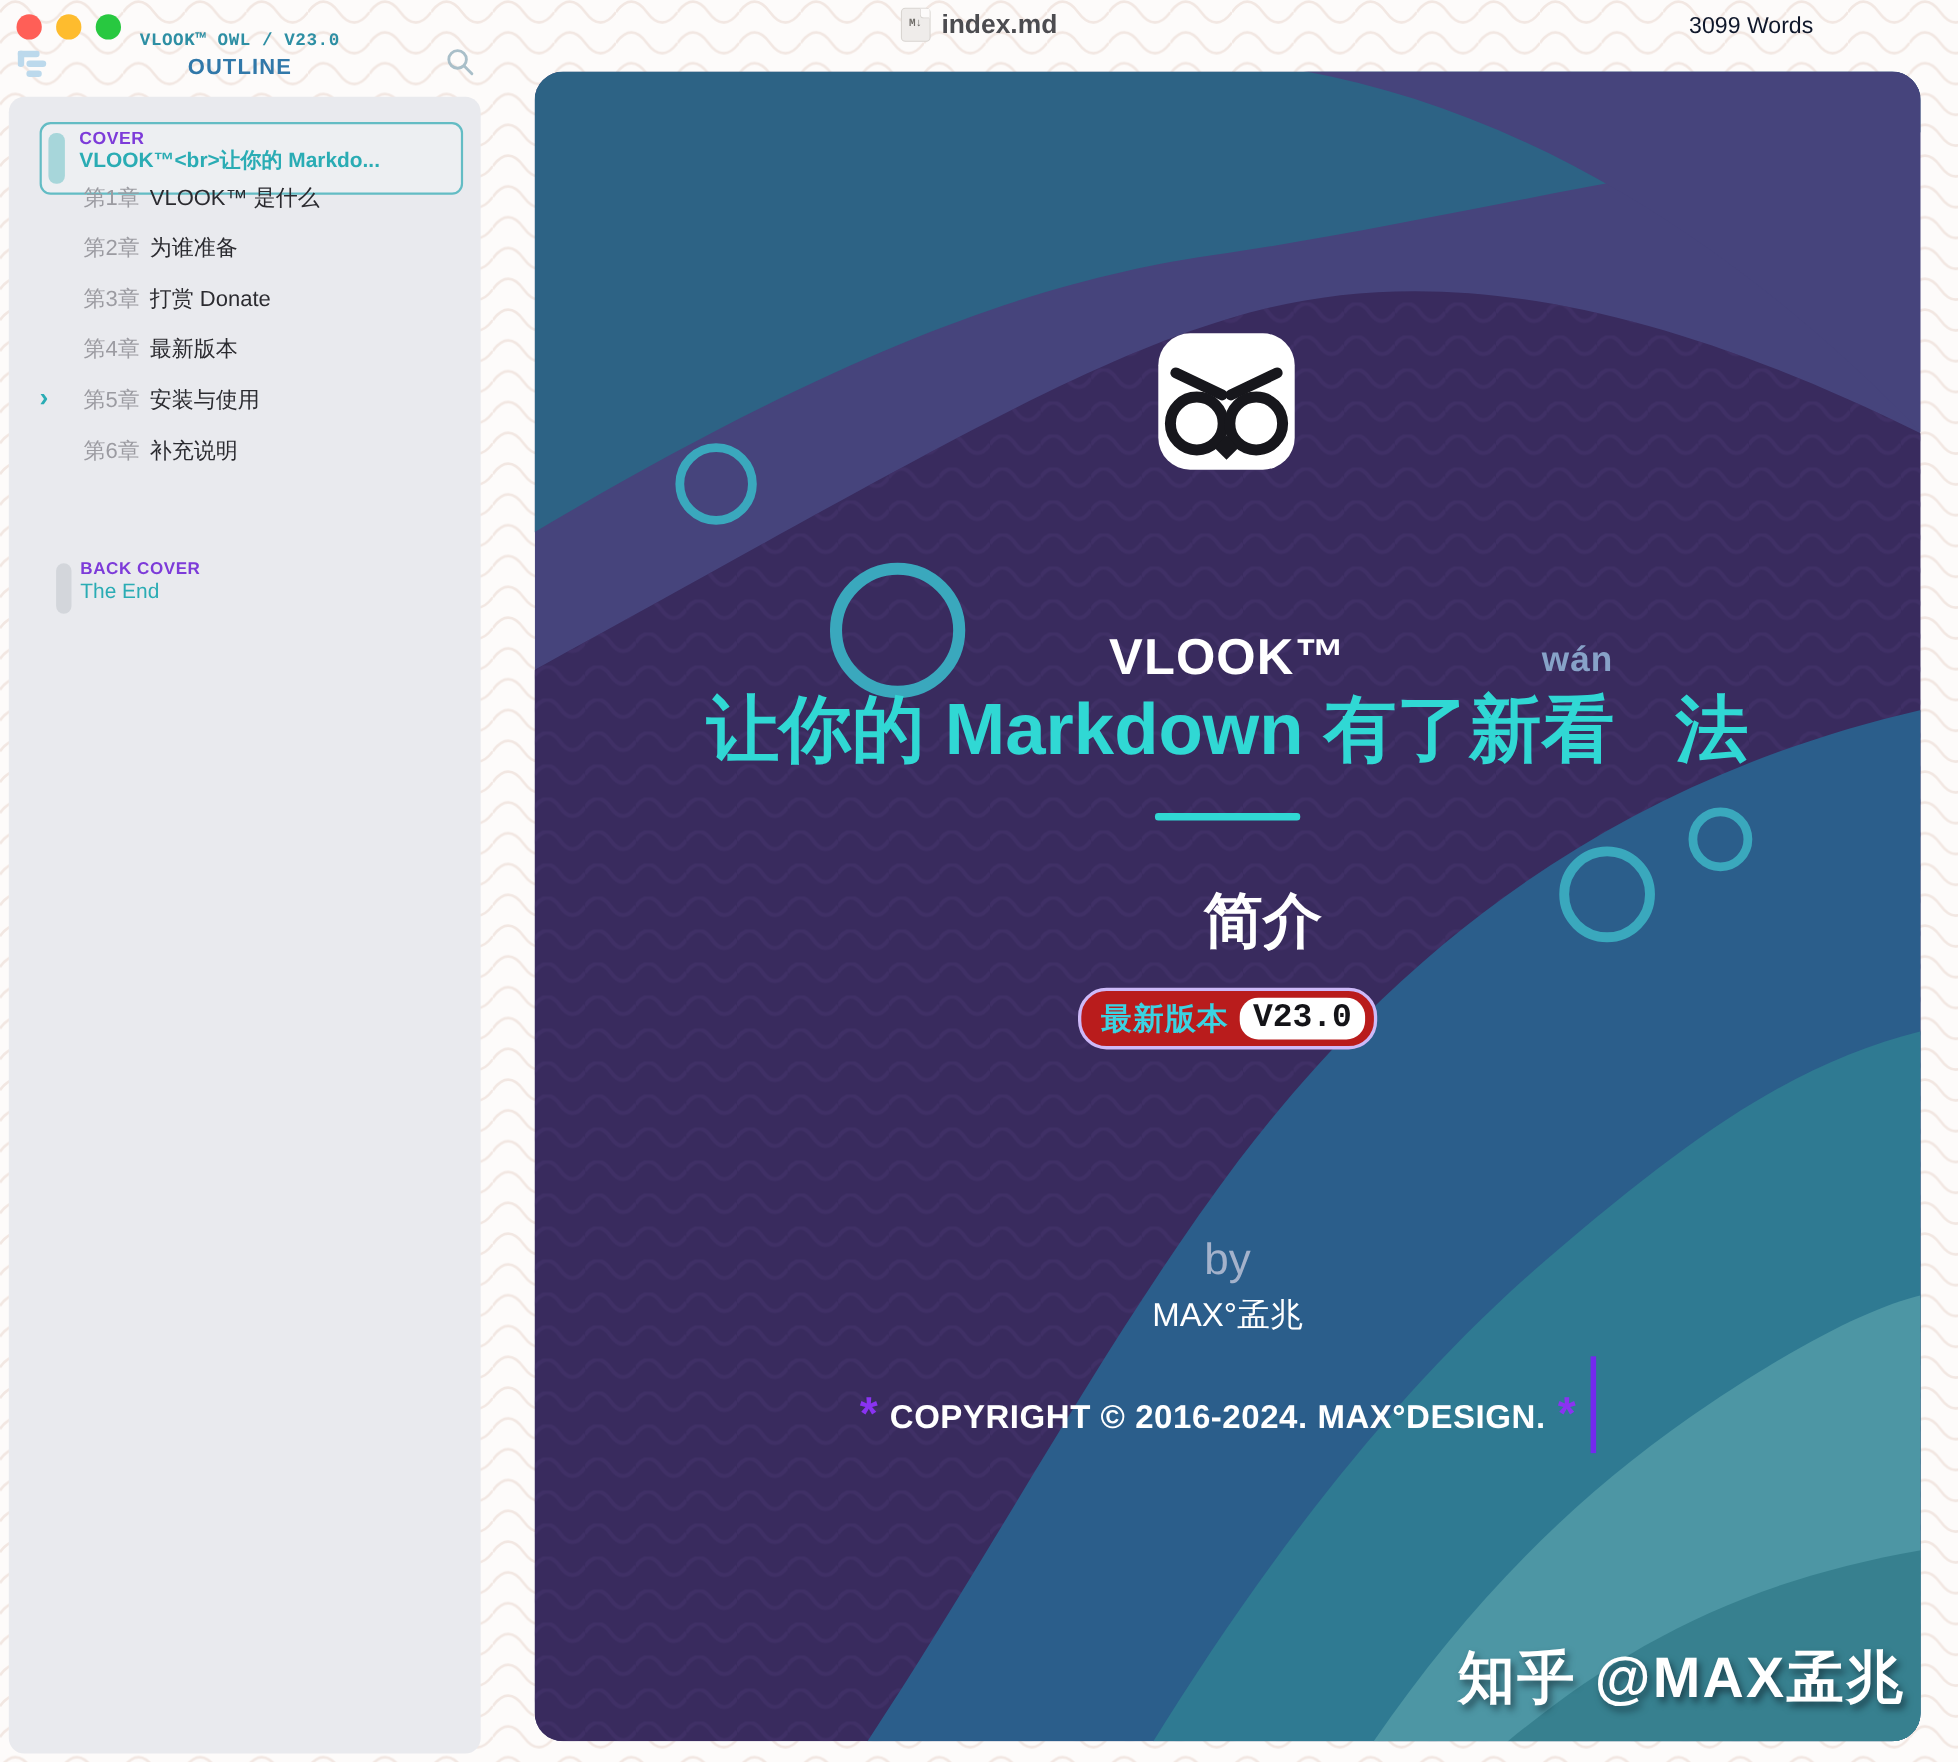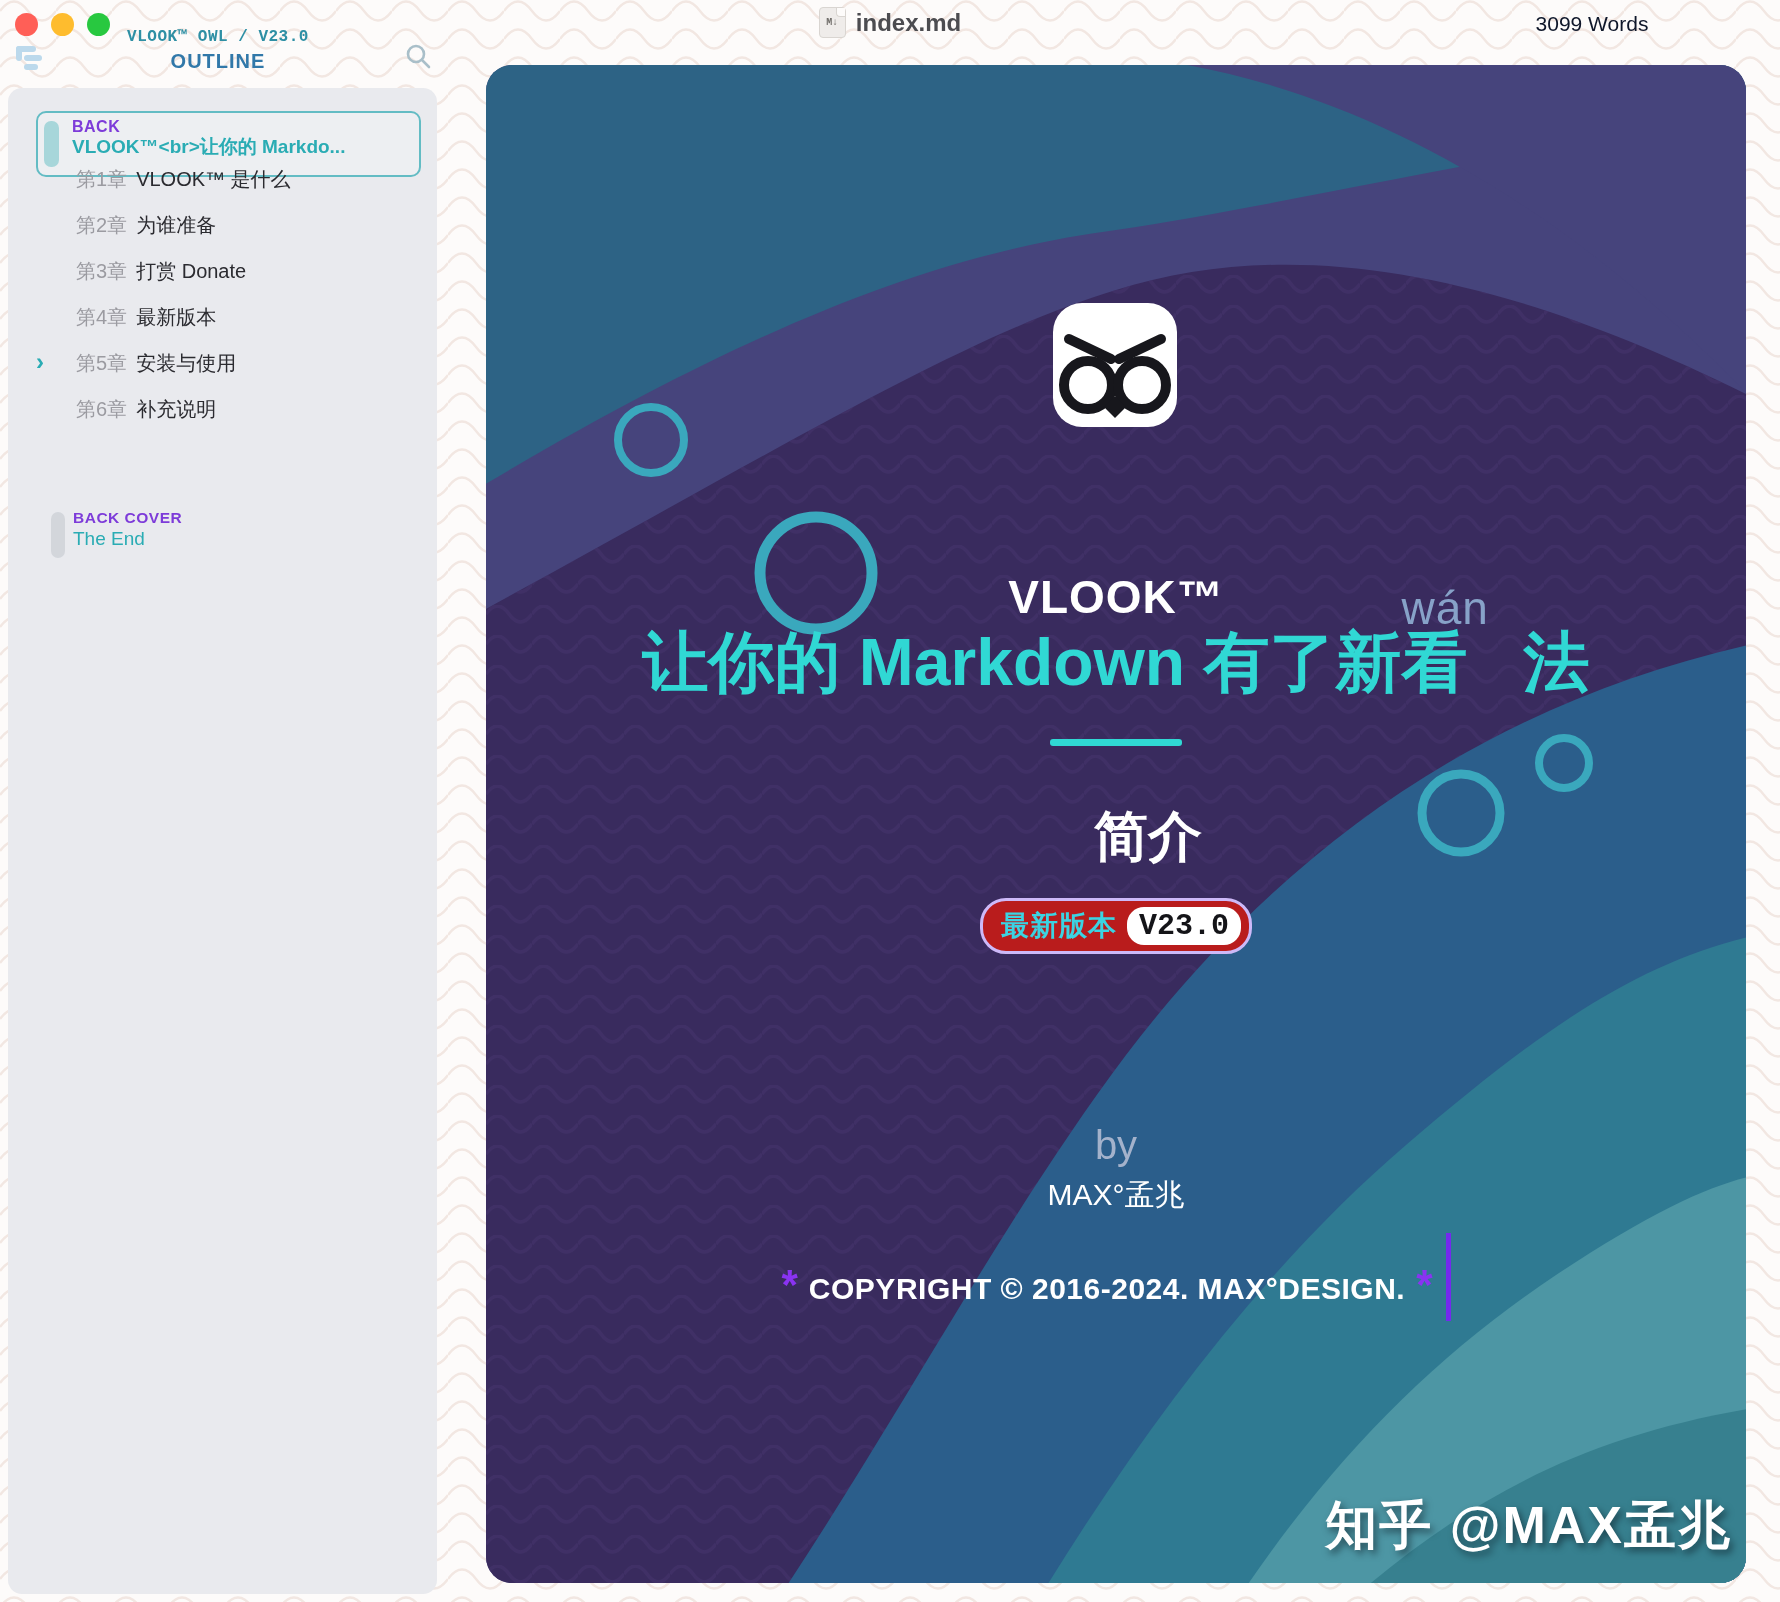--- a/index.html
+++ b/index.html
@@ -64,21 +64,21 @@
   .cover-bg { position:absolute; inset:0; width:100%; height:100%; }
   .cover-el { position:absolute; left:0; width:1260px; text-align:center; color:#fff; }
 
   .owl-box { position:absolute; left:567px; top:238px; width:124px; height:124px;
     background:#fff; border-radius:29px; display:flex; align-items:center; justify-content:center; }
 
   .brand { top:505px; font-size:46px; font-weight:bold; letter-spacing:1px; }
 
   .headline { top:553px; font-size:66px; font-weight:bold; color:#30d8d4; white-space:nowrap; }
   .headline .last { position:relative; padding-left:56px; }
-  .headline .wan { position:absolute; left:-66px; top:-44px; font-size:46px; font-weight:normal; color:#87a2c8; letter-spacing:1px; }
+  .headline .wan { position:absolute; left:-66px; top:-44px; font-size:32px; font-weight:bold; color:#87a2c8; letter-spacing:1px; }
 
   .divider { position:absolute; left:564px; top:674px; width:132px; height:7px; border-radius:3px; background:#30d8d4; }
 
   .subtitle { top:736px; font-size:54px; font-weight:bold;margin-left:32px; }
 
   .badge-row { position:absolute; left:0; top:833px; width:1260px; display:flex; justify-content:center; }
   .badge { display:flex; align-items:center; gap:10px; background:#b91c1c; border:3px solid #cdb9f8;
     border-radius:26px; padding:6px 8px 6px 18px; }
   .badge-label { font-size:28px; font-weight:bold; color:#3bd3e2; letter-spacing:1px; }
   .badge-ver { background:#fff; border-radius:17px; padding:2px 12px; font-family:"Liberation Mono", monospace;
@@ -138,21 +138,21 @@
     <div class="md-icon">M↓</div>
     <div class="doc-name">index.md</div>
   </div>
   <div class="word-count">3099 Words</div>
 </div>
 
 <div class="sidebar">
   <div class="sel-item">
     <div class="sel-bar"></div>
     <div class="sel-text">
-      <div class="sel-tag">BACK</div>
+      <div class="sel-tag">COVER</div>
       <div class="sel-label">VLOOK™&lt;br&gt;让你的 Markdo...</div>
     </div>
   </div>
 
   <div class="outline-rows">
     <div class="orow">
       <span class="pfx">第1章</span>
       <span class="lbl">VLOOK™ 是什么</span>
     </div>
     <div class="orow">

